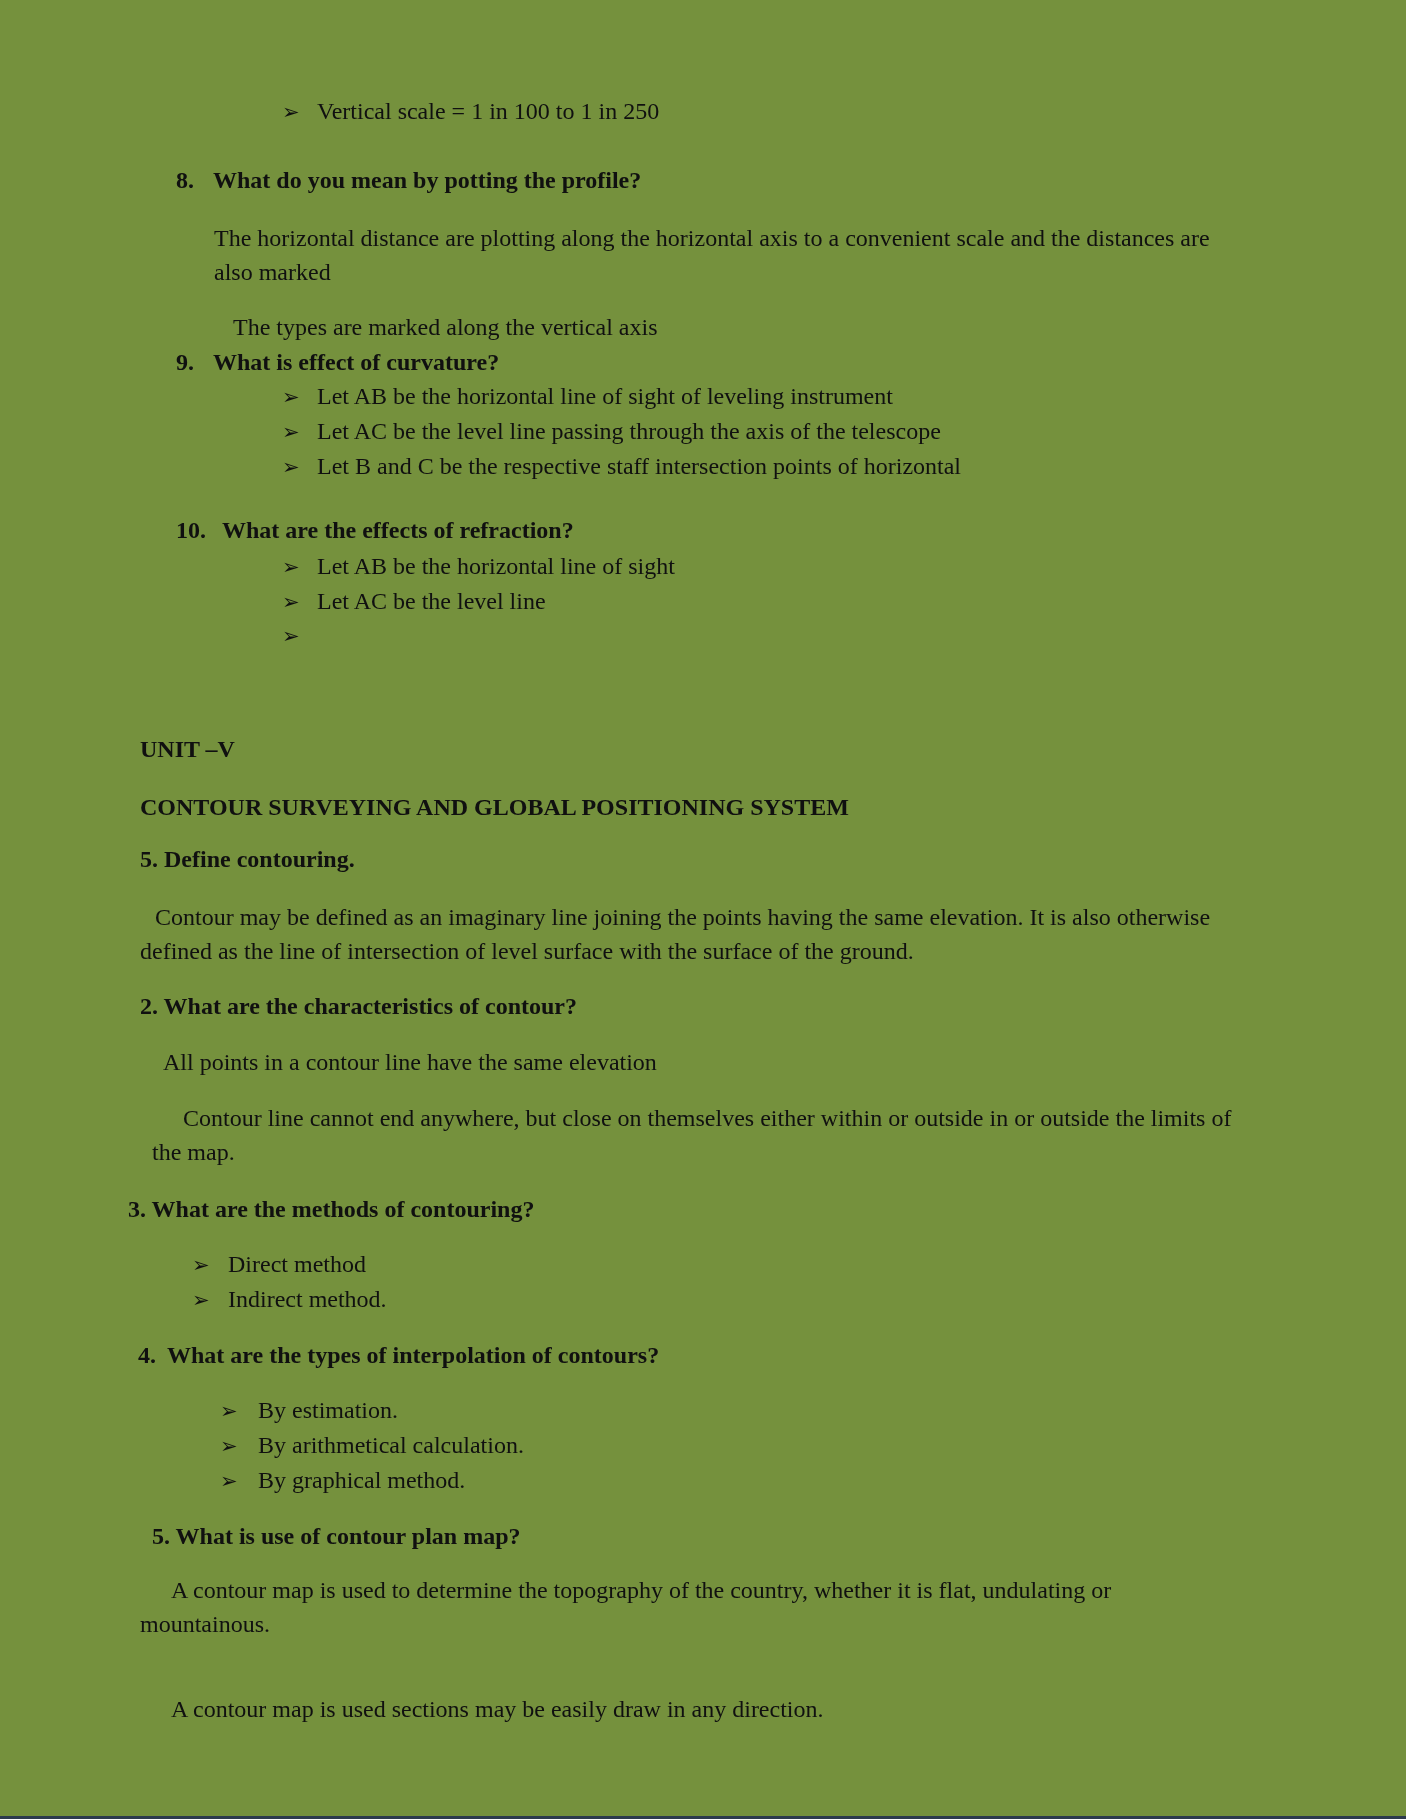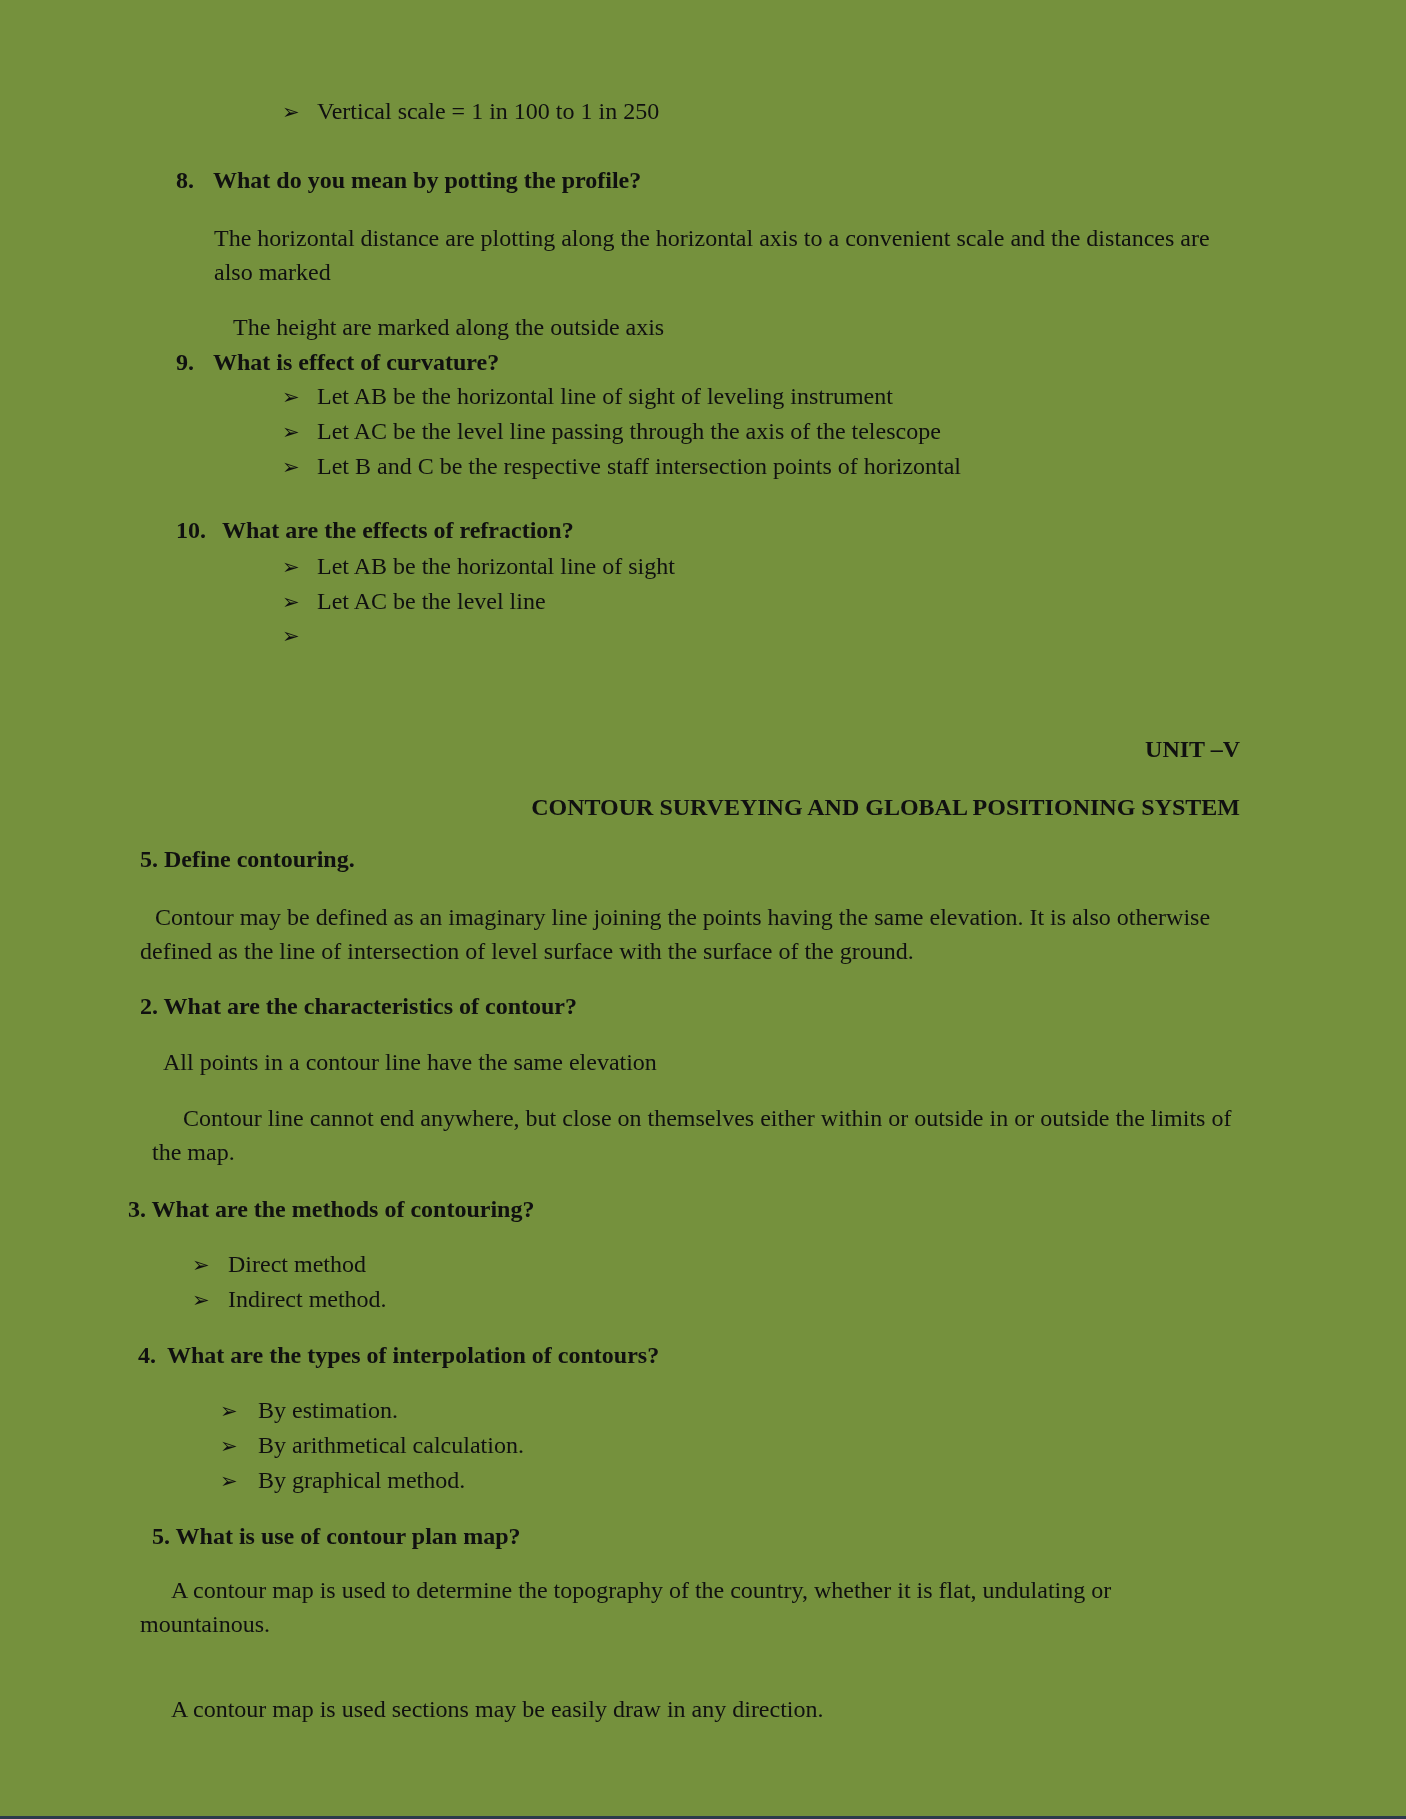--- a/index.html
+++ b/index.html
@@ -9,21 +9,21 @@
     position: relative;
     background: #75913D;
     overflow: hidden;
     font-family: "Liberation Serif", "DejaVu Serif", serif;
     font-size: 24px;
     line-height: 34px;
     color: #101010;
   }
   .blk { position: absolute; }
   .bold { font-weight: bold; }
-  .center { text-align: right; }
+  .center { text-align: left; }
   .num { display: inline-block; font-weight: bold; }
   .w37 { width: 37px; }
   .w46 { width: 46px; }
   .w29 { width: 29px; }
   .bullet-row { display: flex; align-items: baseline; }
   .arrow {
     display: inline-block;
     flex: 0 0 auto;
     font-family: "DejaVu Sans", sans-serif;
     font-size: 21px;
@@ -48,21 +48,21 @@
 
 <div class="blk bullet-row" style="left:282px; top:94px;">
   <span class="arrow gap35">➢</span>
   <span>Vertical scale = 1 in 100 to 1 in 250</span>
 </div>
 
 <div class="blk bold" style="left:176px; top:163px;">
   <span class="num w37">8.</span><span>What do you mean by potting the profile?</span>
 </div>
 <div class="blk w1040" style="left:214px; top:221px;">The horizontal distance are plotting along the horizontal axis to a convenient scale and the distances are also marked</div>
-<div class="blk" style="left:233px; top:310px;">The height are marked along the outside axis</div>
+<div class="blk" style="left:233px; top:310px;">The types are marked along the vertical axis</div>
 
 <div class="blk bold" style="left:176px; top:345px;">
   <span class="num w37">9.</span><span>What is effect of curvature?</span>
 </div>
 <div class="blk" style="left:282px; top:379px;">
   <div class="bullet-row">
     <span class="arrow gap35">➢</span>
     <span>Let AB be the horizontal line of sight of leveling instrument</span>
   </div>
   <div class="bullet-row">

